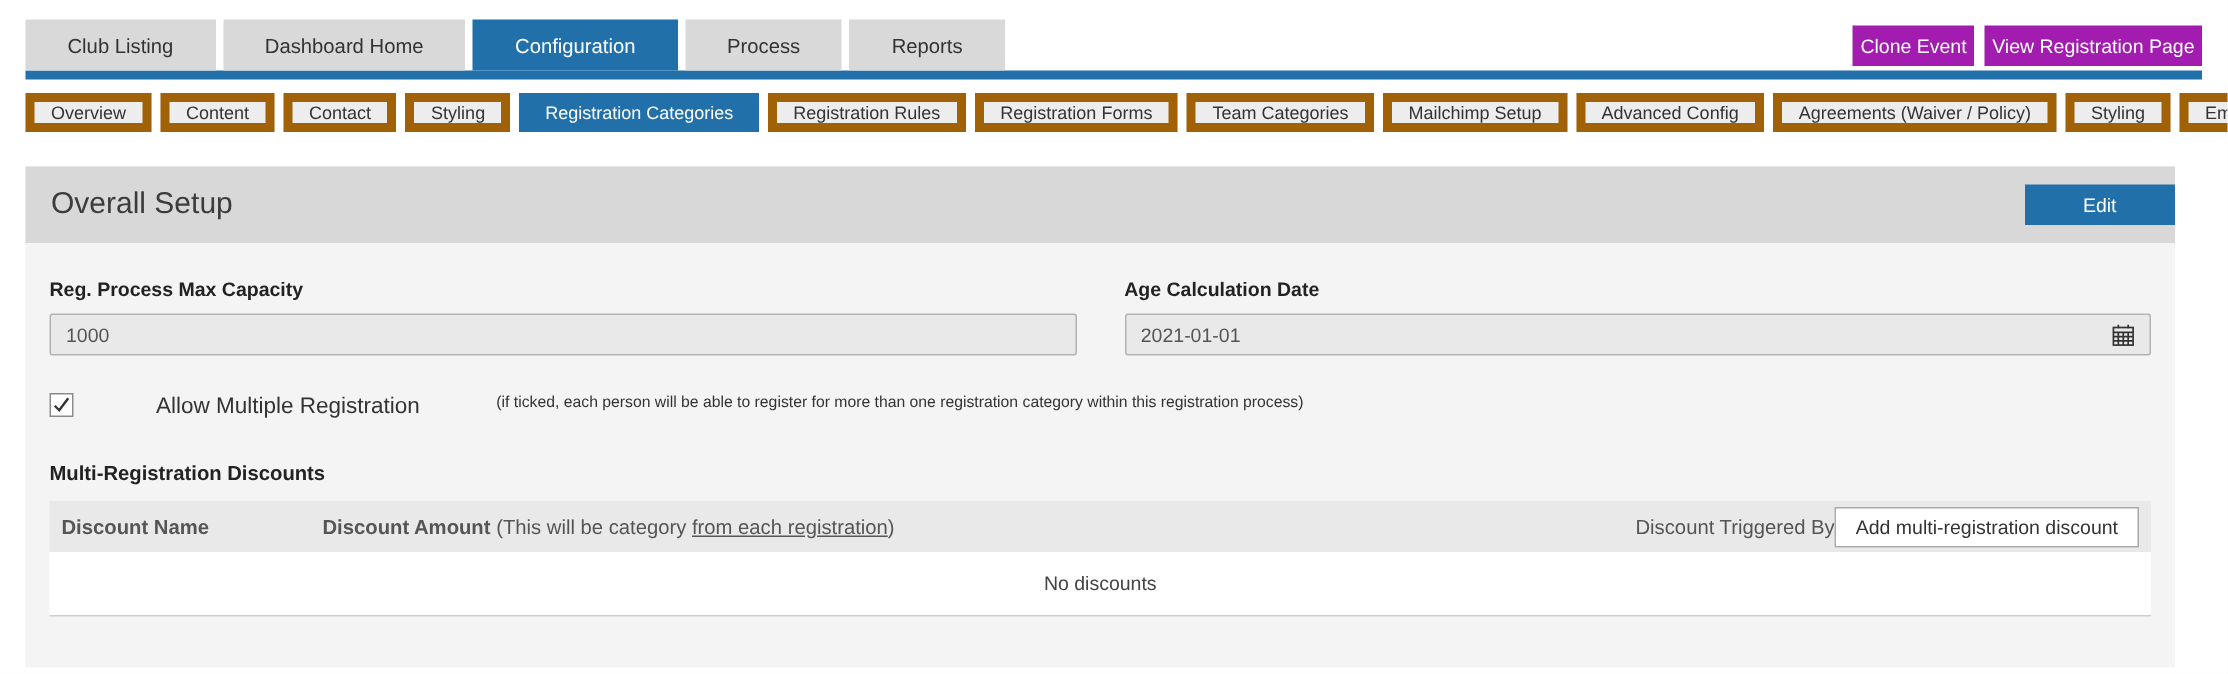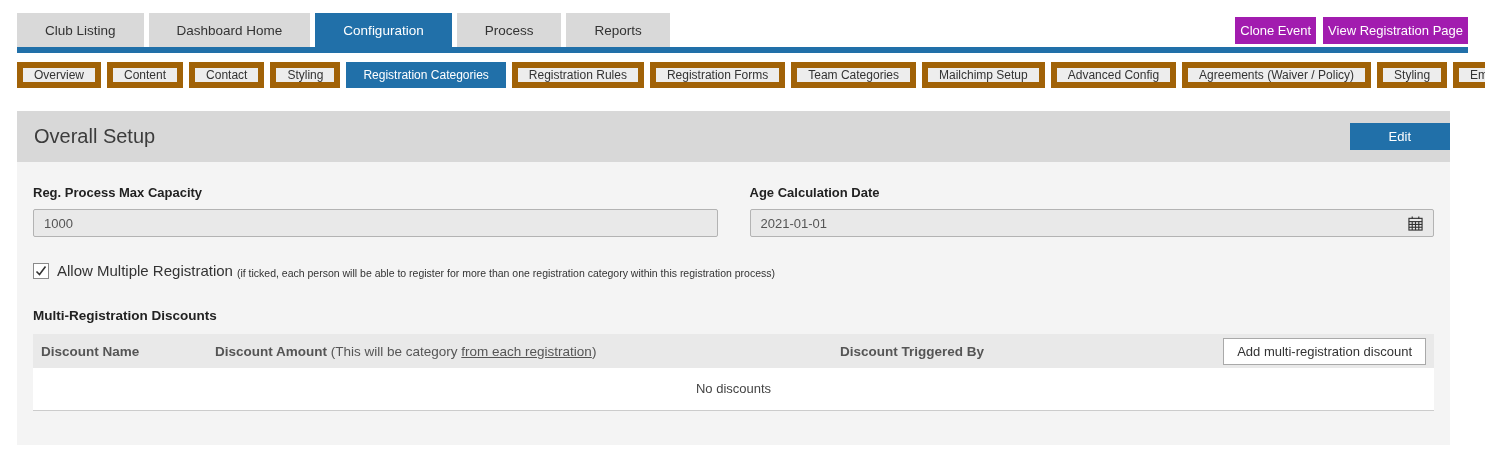--- a/index.html
+++ b/index.html
@@ -50,41 +50,41 @@
 
   .fields { display: grid; grid-template-columns: 1fr 1fr; column-gap: 32px; margin-top: 23px; }
   .field-label { font-weight: bold; font-size: 13px; color: #222; }
   .input {
     margin-top: 9px; background: #e9e9e9; border: 1px solid #b3b3b3;
     border-radius: 2px; height: 28px; display: flex; align-items: center;
     padding: 0 10px; font-size: 13px; color: #555;
   }
   .input .cal { margin-left: auto; display: flex; align-items: center; cursor: pointer; }
 
-  .check-row { display: flex; align-items: flex-end; margin-top: 25px; }
+  .check-row { display: flex; align-items: flex-start; margin-top: 25px; gap: 47px; }
   .checkbox {
     width: 16px; height: 16px; background: #fff; border: 1px solid #8a8a8a;
     display: flex; align-items: center; justify-content: center; cursor: pointer;
     flex: none;
   }
   .check-label { margin-left: 8px; font-size: 15px; color: #333; }
   .check-hint { font-size: 10.5px; color: #333; margin-left: 4px; }
 
   .disc-heading { margin-top: 29px; font-weight: bold; font-size: 13.5px; color: #222; }
 
   .disc-table { margin-top: 11px; }
   .disc-head {
     background: #e9e9e9; display: flex; align-items: center;
     padding: 4px 8px; height: 34px; font-size: 13.5px; color: #555;
   }
   .col-name  { width: 174px; font-weight: bold; }
   .col-amount{ width: 625px; font-weight: bold; }
   .col-amount .note { font-weight: normal; }
   .col-amount .note-link { text-decoration: underline; cursor: pointer; }
-  .col-trigger { flex: 1; font-weight: bold; }
+  .col-trigger { flex: 1; font-weight: normal; text-align: right; }
   .add-btn {
     background: #fff; border: 1px solid #a9a9a9; color: #333;
     font-size: 13px; height: 27px; padding: 0 13px; cursor: pointer;
     font-family: "Liberation Sans", sans-serif; white-space: nowrap;
   }
   .disc-empty {
     background: #fff; border-bottom: 1px solid #ccc; text-align: center;
     padding: 13px 0 14px 0; font-size: 13px; color: #444;
   }
 </style>

